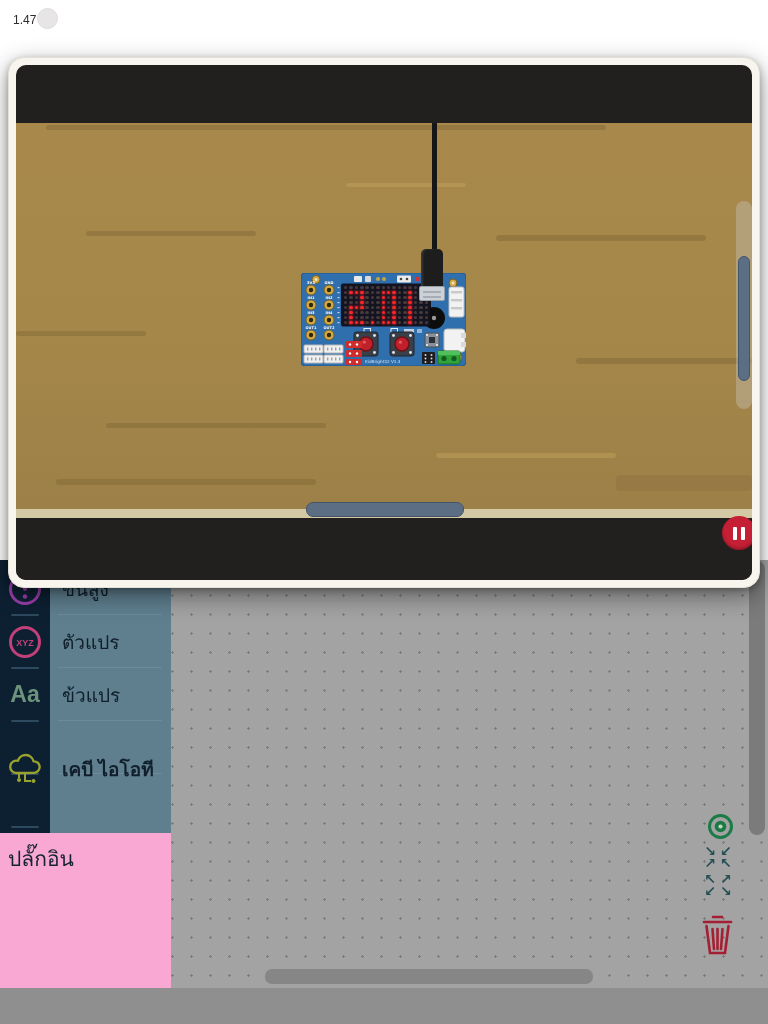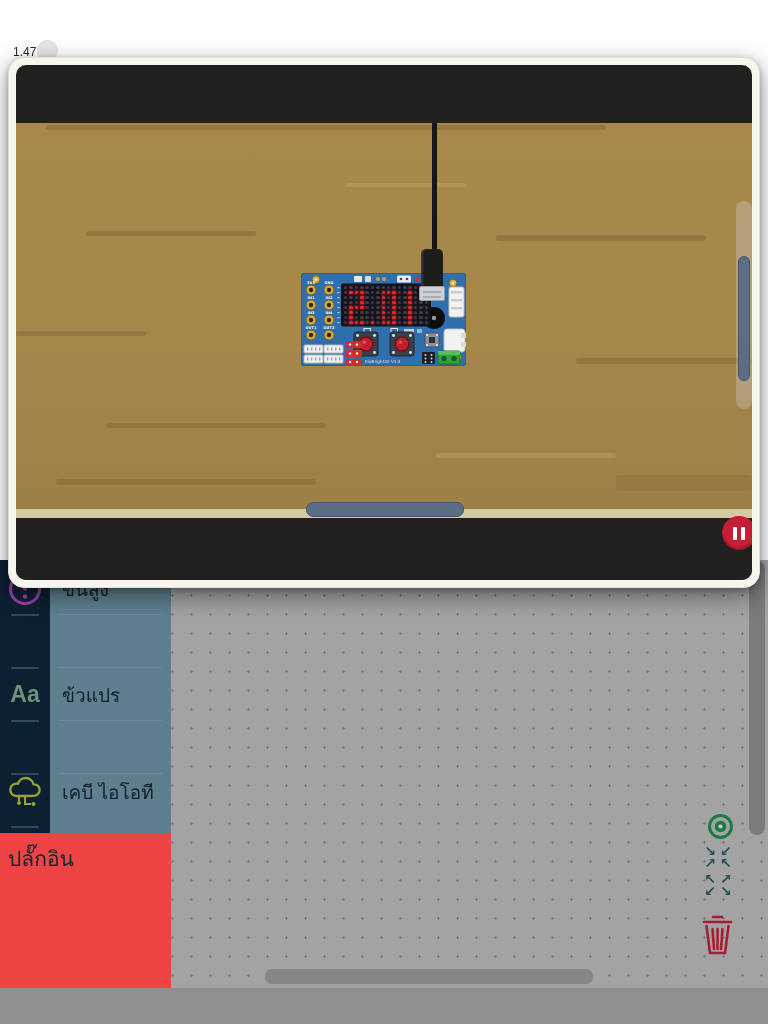--- a/index.html
+++ b/index.html
@@ -1,38 +1,38 @@
 <!DOCTYPE html>
 <html><head>
 <meta charset="utf-8">
 <style>
   * { margin:0; padding:0; box-sizing:border-box; }
   html,body { width:768px; height:1024px; overflow:hidden; }
   body { font-family:"Liberation Sans","DejaVu Sans",sans-serif; background:#ffffff; }
   .page { position:relative; width:768px; height:1024px; background:#ffffff; overflow:hidden; }
 
   
-  .topbar { position:absolute; left:0; top:0; width:768px; height:44px; background:#ffffff;margin-top:32px; }
+  .topbar { position:absolute; left:0; top:0; width:768px; height:44px; background:#ffffff; }
   .version { position:absolute; left:13px; top:13px; font-size:12px; color:#2b2b2b; }
   .status-dot { position:absolute; left:37px; top:8px; width:21px; height:21px; border-radius:50%;
                 background:#e7e5e5; border:1px solid #dddbdb; }
   .coding-link { position:absolute; right:14px; top:7px; font-size:17px; font-weight:bold;
                  color:#c2c3df; letter-spacing:.5px; cursor:pointer; }
 
   
   .icon-col { position:absolute; left:0; top:560px; width:50px; height:273px; background:#0d2032; }
   .label-col { position:absolute; left:50px; top:560px; width:121px; height:273px; background:#5f7f8f; }
   .menu-row { position:absolute; left:0; width:171px; height:53px; cursor:pointer; }
   .menu-row .mi { position:absolute; left:0; top:0; width:50px; height:53px; display:flex; align-items:center; justify-content:center; }
   .menu-row .ml { position:absolute; left:62px; top:0; height:53px; display:flex; align-items:center;
                   font-size:19px; color:#101f2b; white-space:nowrap; }
   .sep-i { position:absolute; left:11px; width:28px; height:2px; background:#2e4a5e; border-radius:1px; }
   .sep-l { position:absolute; left:58px; width:104px; height:1px; background:#779400; background:#74919f; opacity:.65; }
   .aa-glyph { font-size:23px; font-weight:bold; color:#6d937c; }
-  .plugin-panel { position:absolute; left:0; top:833px; width:171px; height:155px; background:#ef4444; }
+  .plugin-panel { position:absolute; left:0; top:833px; width:171px; height:155px; background:#f9a8d4; }
   .plugin-label { position:absolute; left:8px; top:9px; font-size:21px; color:#13232f; }
 
   .canvas { position:absolute; left:171px; top:560px; width:597px; height:428px; background:#a3a3a3;
             background-image:radial-gradient(circle,#7d7d7d 1.2px,rgba(0,0,0,0) 1.4px);
             background-size:19px 19px; background-position:11px 7px; }
   .bottombar { position:absolute; left:0; top:988px; width:768px; height:36px; background:#8f8f8f; }
 
   .cv-vscroll { position:absolute; left:749px; top:561px; width:16px; height:274px; background:#7b7b7b; border-radius:8px; }
   .cv-hscroll { position:absolute; left:265px; top:969px; width:328px; height:15px; background:#868686; border-radius:7px; }
 
@@ -101,36 +101,45 @@
         <circle cx="18" cy="18" r="14.5" fill="none" stroke="#9b3fae" stroke-width="3"></circle>
         <rect x="16" y="9" width="4" height="11" rx="2" fill="#9b3fae"></rect>
         <circle cx="18" cy="25.5" r="2.3" fill="#9b3fae"></circle>
       </svg>
     </div>
     <div class="ml">ขั้นสูง</div>
   </div>
   <div class="sep-i" style="top:614px;"></div>
   <div class="sep-l" style="top:614px;"></div>
 
+  <div class="menu-row" style="top:615px;">
+    <div class="mi">
+      <svg width="36" height="36" viewBox="0 0 36 36">
+        <circle cx="18" cy="18" r="14.5" fill="none" stroke="#c2407a" stroke-width="3"></circle>
+        <text x="18" y="21.5" text-anchor="middle" font-size="9" font-weight="bold" fill="#c2407a" font-family="Liberation Sans, sans-serif">XYZ</text>
+      </svg>
+    </div>
+    <div class="ml">ตัวแปร</div>
+  </div>
   <div class="sep-i" style="top:667px;"></div>
   <div class="sep-l" style="top:667px;"></div>
 
   <div class="menu-row" style="top:668px;">
     <div class="mi">
       <span class="aa-glyph">Aa</span>
     </div>
     <div class="ml">ข้วแปร</div>
   </div>
   <div class="sep-i" style="top:720px;"></div>
   <div class="sep-l" style="top:720px;"></div>
 
   <div class="sep-i" style="top:773px;"></div>
   <div class="sep-l" style="top:773px;"></div>
 
-  <div class="menu-row" style="top:762px; height:59px;">
+  <div class="menu-row" style="top:739px; height:59px;font-weight:bold;">
     <div class="mi" style="height:59px;">
       <svg width="38" height="36" viewBox="0 0 38 36">
         <path d="M10.5 22 a6.2 6.2 0 1 1 1.5-12.2 a8 8 0 0 1 15.5 0.5 a5.6 5.6 0 1 1 0.8 11.5 z" fill="none" stroke="#9aa32e" stroke-width="2.3" stroke-linejoin="round"></path>
         <g stroke="#9aa32e" stroke-width="2" fill="none">
           <polyline points="13,21 13,27"></polyline>
             <polyline points="19,21 19,30 25,30"></polyline>
         </g>
         <circle cx="13" cy="29" r="2" fill="#9aa32e"></circle>
         <circle cx="27.5" cy="30" r="2" fill="#9aa32e"></circle>
       </svg>

